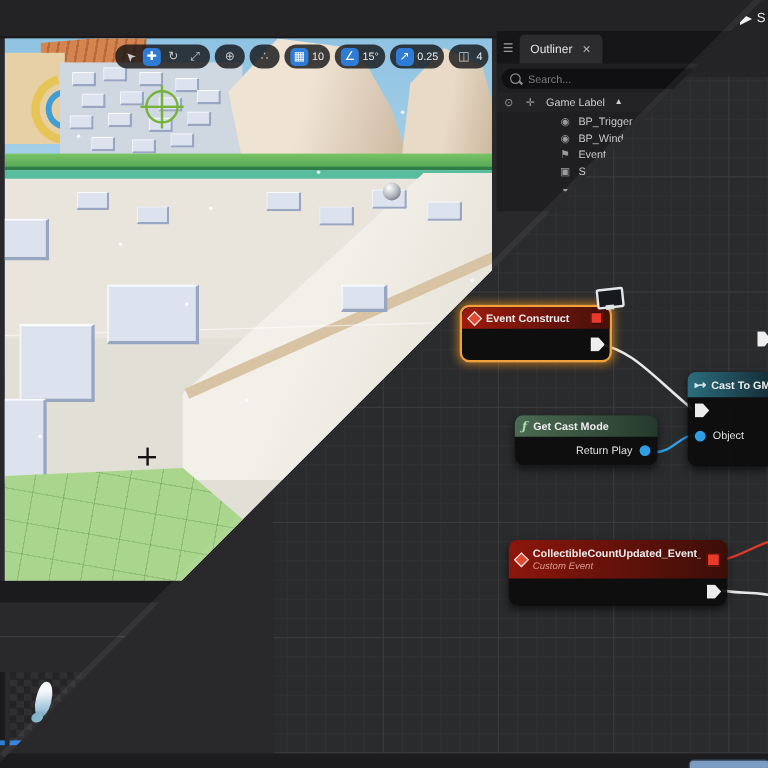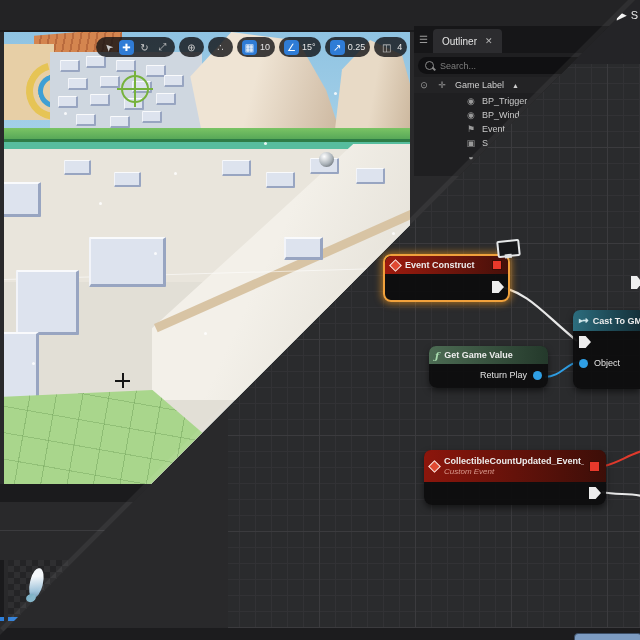--- a/index.html
+++ b/index.html
@@ -160,21 +160,21 @@
       <div class="exec-pin" style="position:absolute;left:6px;top:26px;"></div>
       <div class="pin-row" style="position:absolute;left:0;top:48px;">
         <span class="pin-circle"></span>
         <span>Object</span>
       </div>
     </div>
 
     <div class="node ggm">
       <div class="node-hd ggm-hd">
         <span class="fn-icon">ƒ</span>
-        <span>Get Game Value</span>
+        <span>Get Cast Mode</span>
       </div>
       <div class="pin-row" style="position:absolute;right:0;top:24px;flex-direction:row-reverse;">
         <span class="pin-circle"></span>
         <span>Return Play</span>
       </div>
     </div>
 
     <div class="node ce">
       <div class="ce-hd">
         <span class="diamond"></span>

